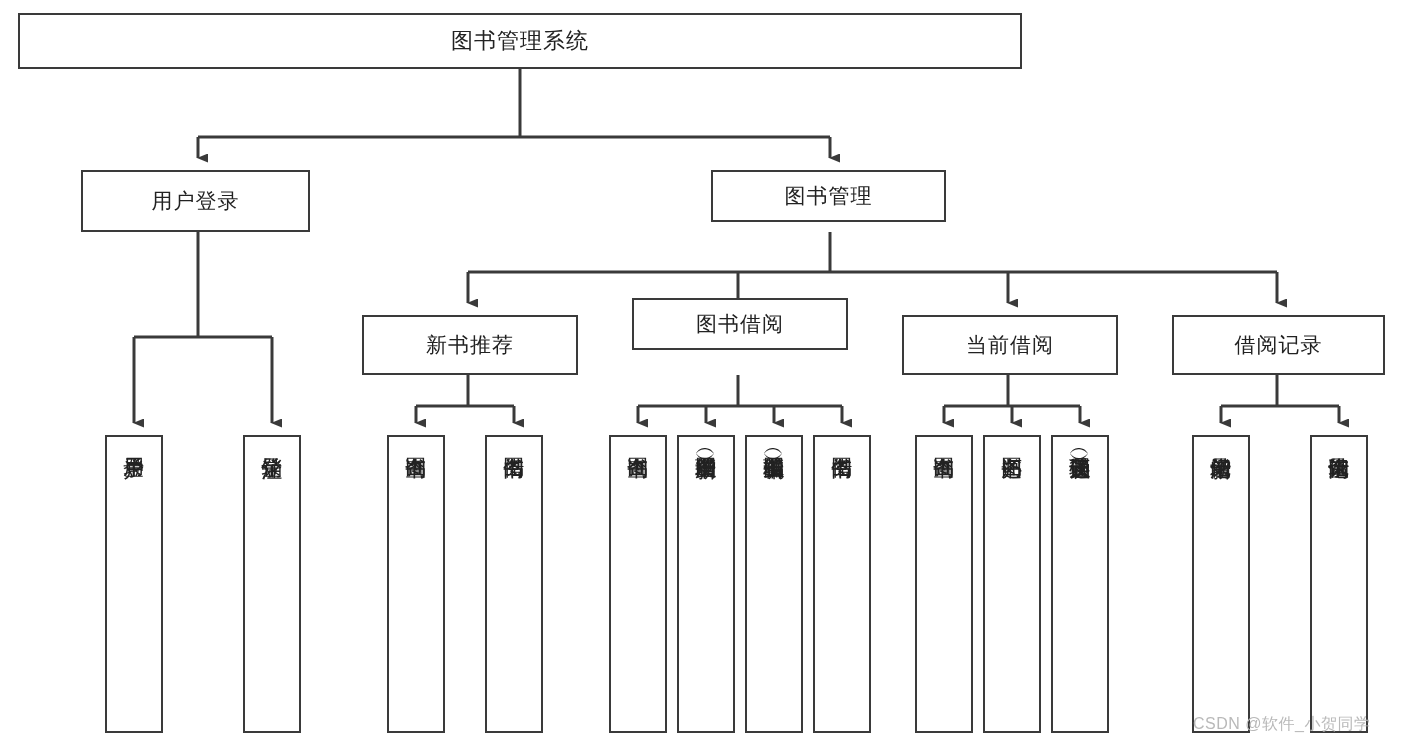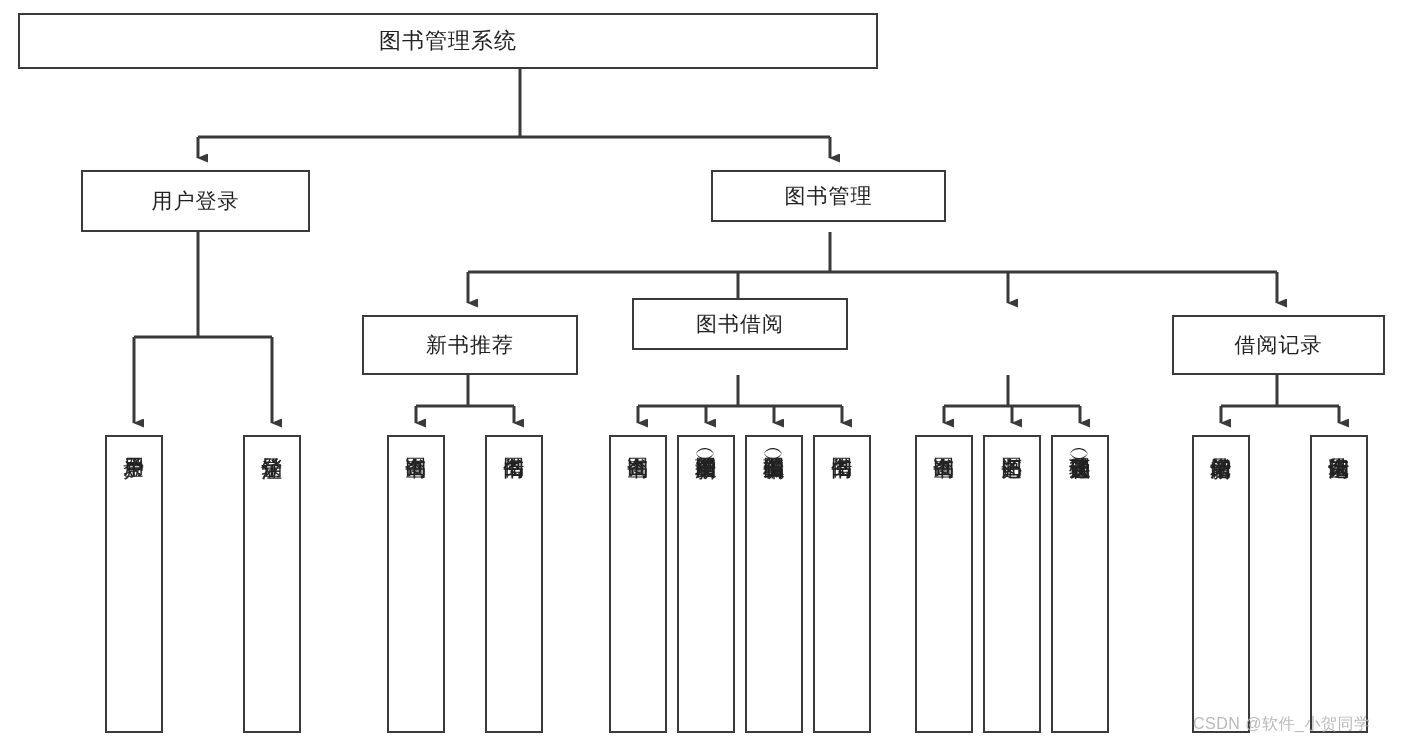--- a/index.html
+++ b/index.html
@@ -112,36 +112,39 @@
       <path d="M1012,406 L1012,423" marker-end="url(#arrowhead)"></path>
       <path d="M1080,406 L1080,423" marker-end="url(#arrowhead)"></path>
 
       <path d="M1277,375 L1277,406"></path>
       <path d="M1221,406 L1339,406"></path>
       <path d="M1221,406 L1221,423" marker-end="url(#arrowhead)"></path>
       <path d="M1339,406 L1339,423" marker-end="url(#arrowhead)"></path>
     </g>
   </svg>
 
-  <div class="node horiz root" style="left:18px; top:13px; width:860px; height:56px;">
+  <div class="node horiz root" style="left:18px; top:13px; width:1004px; height:56px;">
     <span>图书管理系统</span>
   </div>
 
   <div class="node horiz" style="left:81px; top:170px; width:229px; height:62px;">
     <span>用户登录</span>
   </div>
   <div class="node horiz" style="left:711px; top:170px; width:235px; height:52px;">
     <span>图书管理</span>
   </div>
 
   <div class="node horiz" style="left:362px; top:315px; width:216px; height:60px;">
     <span>新书推荐</span>
   </div>
   <div class="node horiz" style="left:632px; top:298px; width:216px; height:52px;">
     <span>图书借阅</span>
+  </div>
+  <div class="node horiz" style="left:902px; top:315px; width:216px; height:60px;">
+    <span>当前借阅</span>
   </div>
   <div class="node horiz" style="left:1172px; top:315px; width:213px; height:60px;">
     <span>借阅记录</span>
   </div>
 
   <div class="node vert" style="left:105px; top:435px; width:58px; height:298px;">
     <span class="vtext">用户登录</span>
   </div>
   <div class="node vert" style="left:243px; top:435px; width:58px; height:298px;">
     <span class="vtext">注销登录</span>

